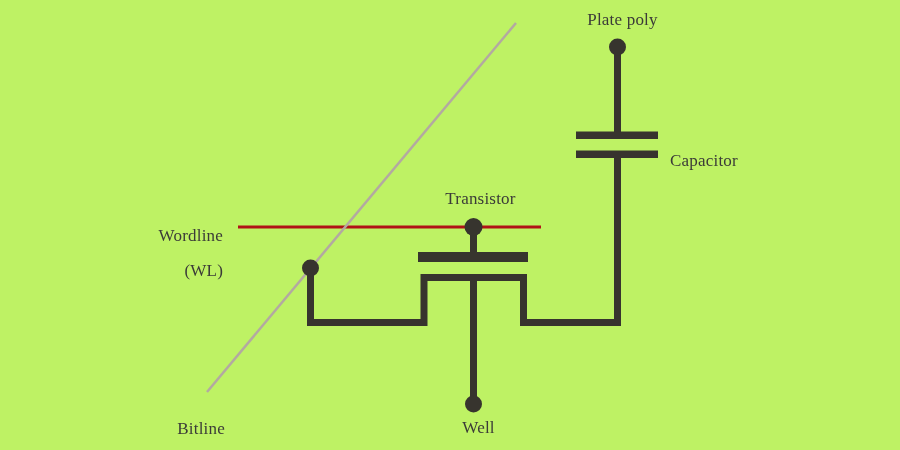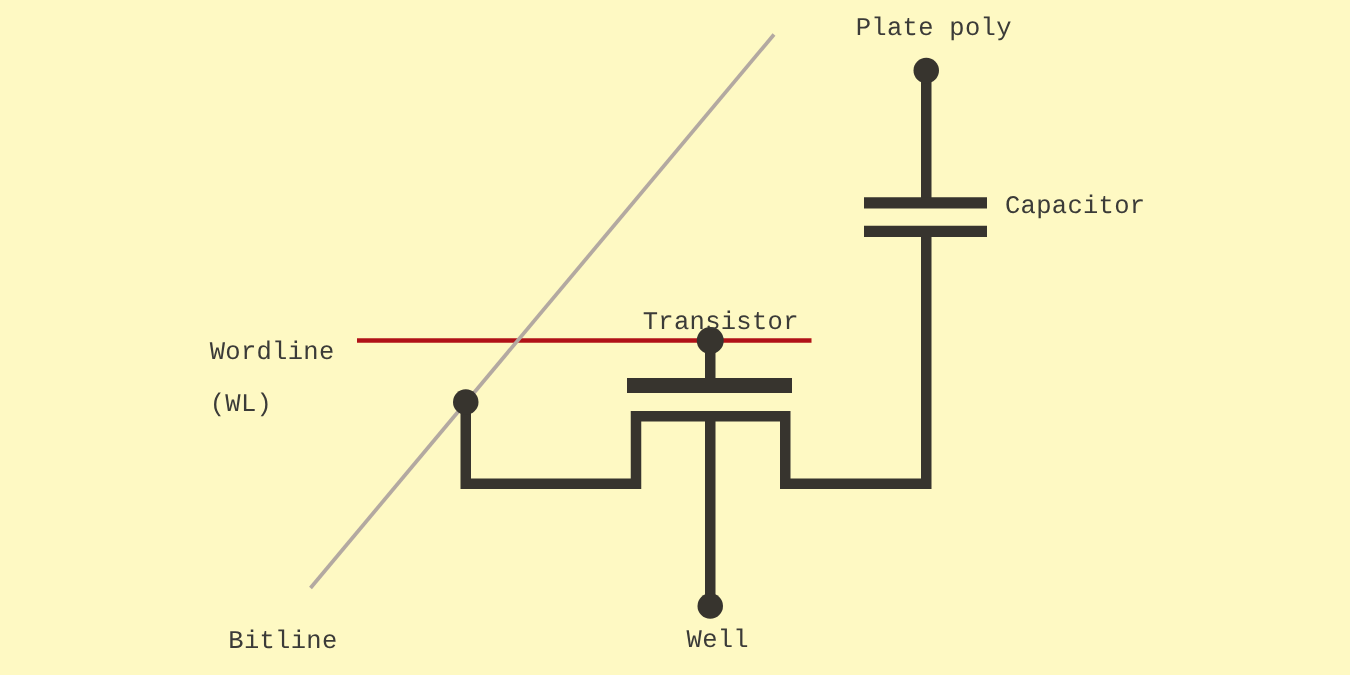--- a/index.html
+++ b/index.html
@@ -1,39 +1,39 @@
 <!DOCTYPE html>
 <html><head>
 <meta charset="utf-8">
 <style>
   html, body { margin: 0; padding: 0; }
   body { background: #ffffff; }
   .stage {
     position: relative;
     width: 900px;
     height: 450px;
-    background: #fef9c3;
+    background: #bef264;
     overflow: hidden;
-    font-family: Liberation Mono, monospace;
+    font-family: Liberation Serif, serif;
   }
   .stage svg {
     position: absolute;
     left: 0;
     top: 0;
   }
   .label {
     position: absolute;
     font-size: 17px;
     line-height: 17.5px;
     letter-spacing: 0.2px;
     color: #3b3b38;
     white-space: pre-line;
   }
   .label.center { text-align: center; }
-  .label.right  { }
+  .label.right  { text-align: right; }
 </style>
 </head>
 <body>
 
 <div class="stage">
 
   <svg width="900" height="450" viewBox="0 0 900 450">
 
     <line x1="238" y1="227" x2="541" y2="227" stroke-width="3" stroke="#b01217"></line>
 
@@ -52,23 +52,23 @@
 
     <line x1="617.5" y1="47" x2="617.5" y2="133" stroke-width="7" stroke="#37342e"></line>
     <circle cx="617.5" cy="47" r="8.5" fill="#37342e"></circle>
 
     <rect x="576" y="131.5" width="82" height="7.5" fill="#37342e"></rect>
     <rect x="576" y="150.5" width="82" height="7.5" fill="#37342e"></rect>
   </svg>
 
   <div class="label center" style="left:562px; top:11px; width:121px;">Plate poly</div>
 
-  <div class="label" style="left:670px; top:130px;">Capacitor</div>
+  <div class="label" style="left:670px; top:152px;">Capacitor</div>
 
-  <div class="label center" style="left:420px; top:207px; width:121px;">Transistor</div>
+  <div class="label center" style="left:420px; top:190px; width:121px;">Transistor</div>
 
   <div class="label right" style="right:677px; top:209px;">
     <span>Wordline</span><br>
     <span>(WL)</span>
   </div>
 
   <div class="label right" style="right:675px; top:402px;">
     <span>Bitline</span><br>
     
   </div>

